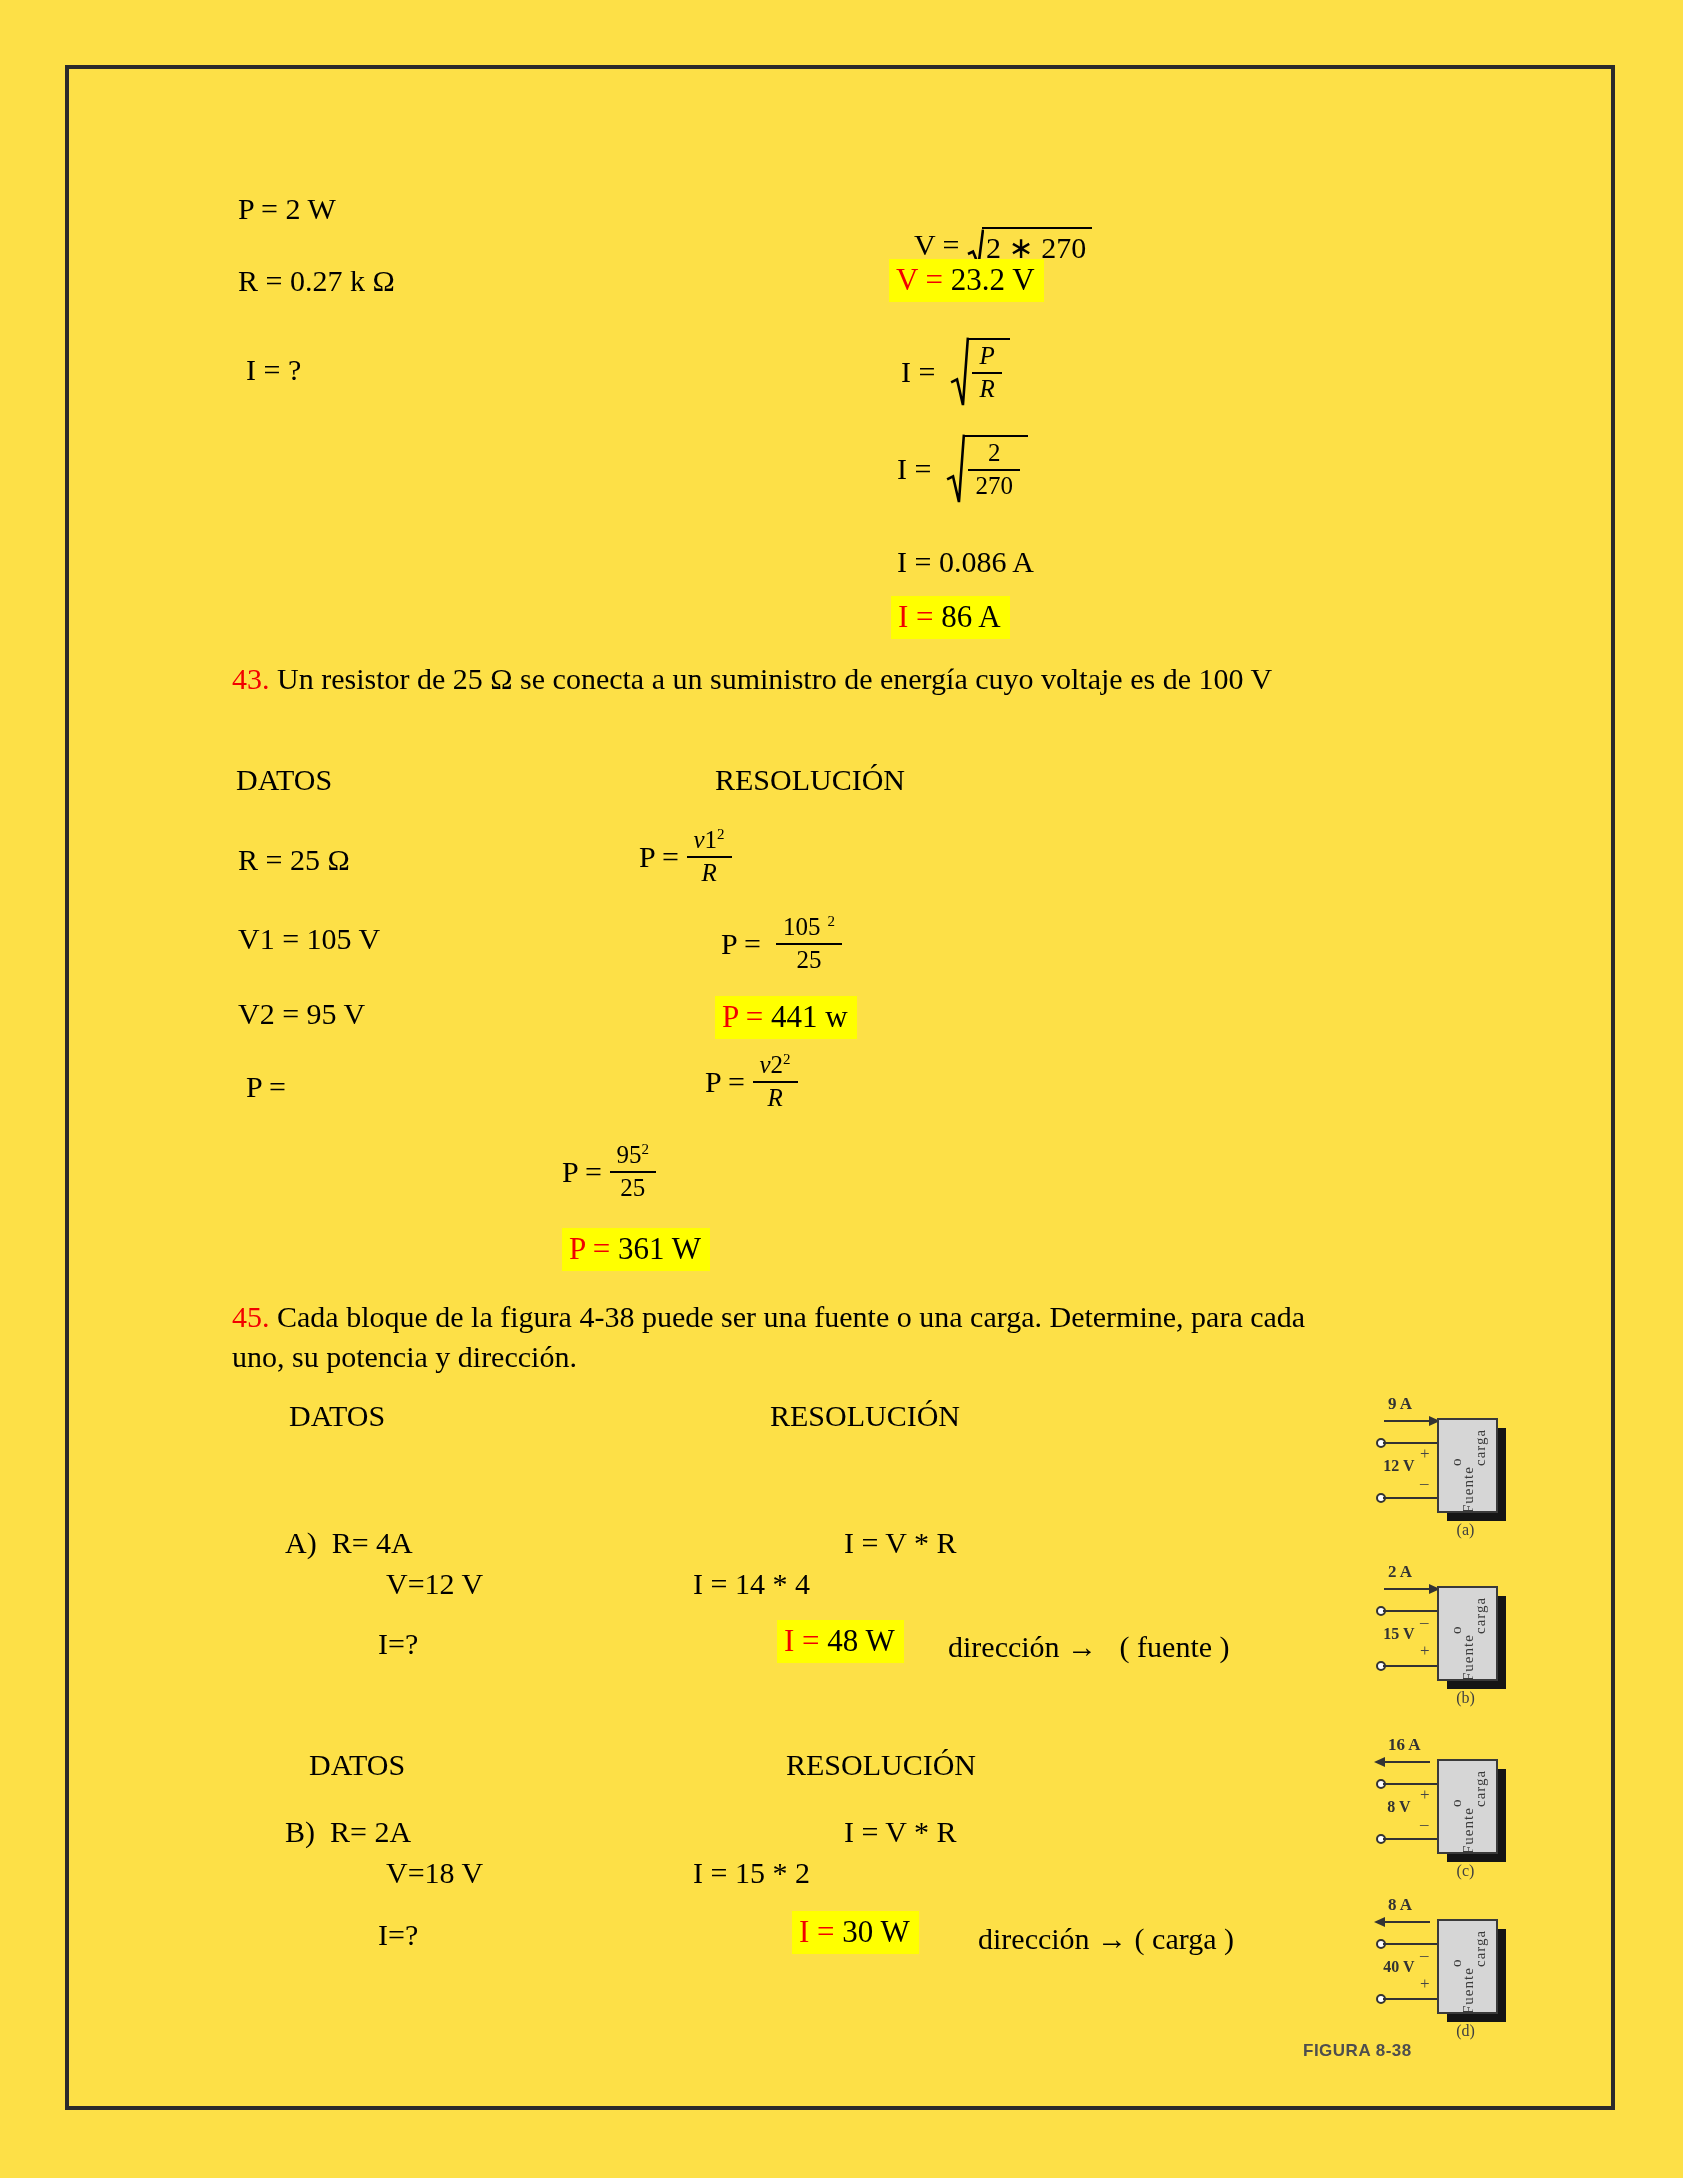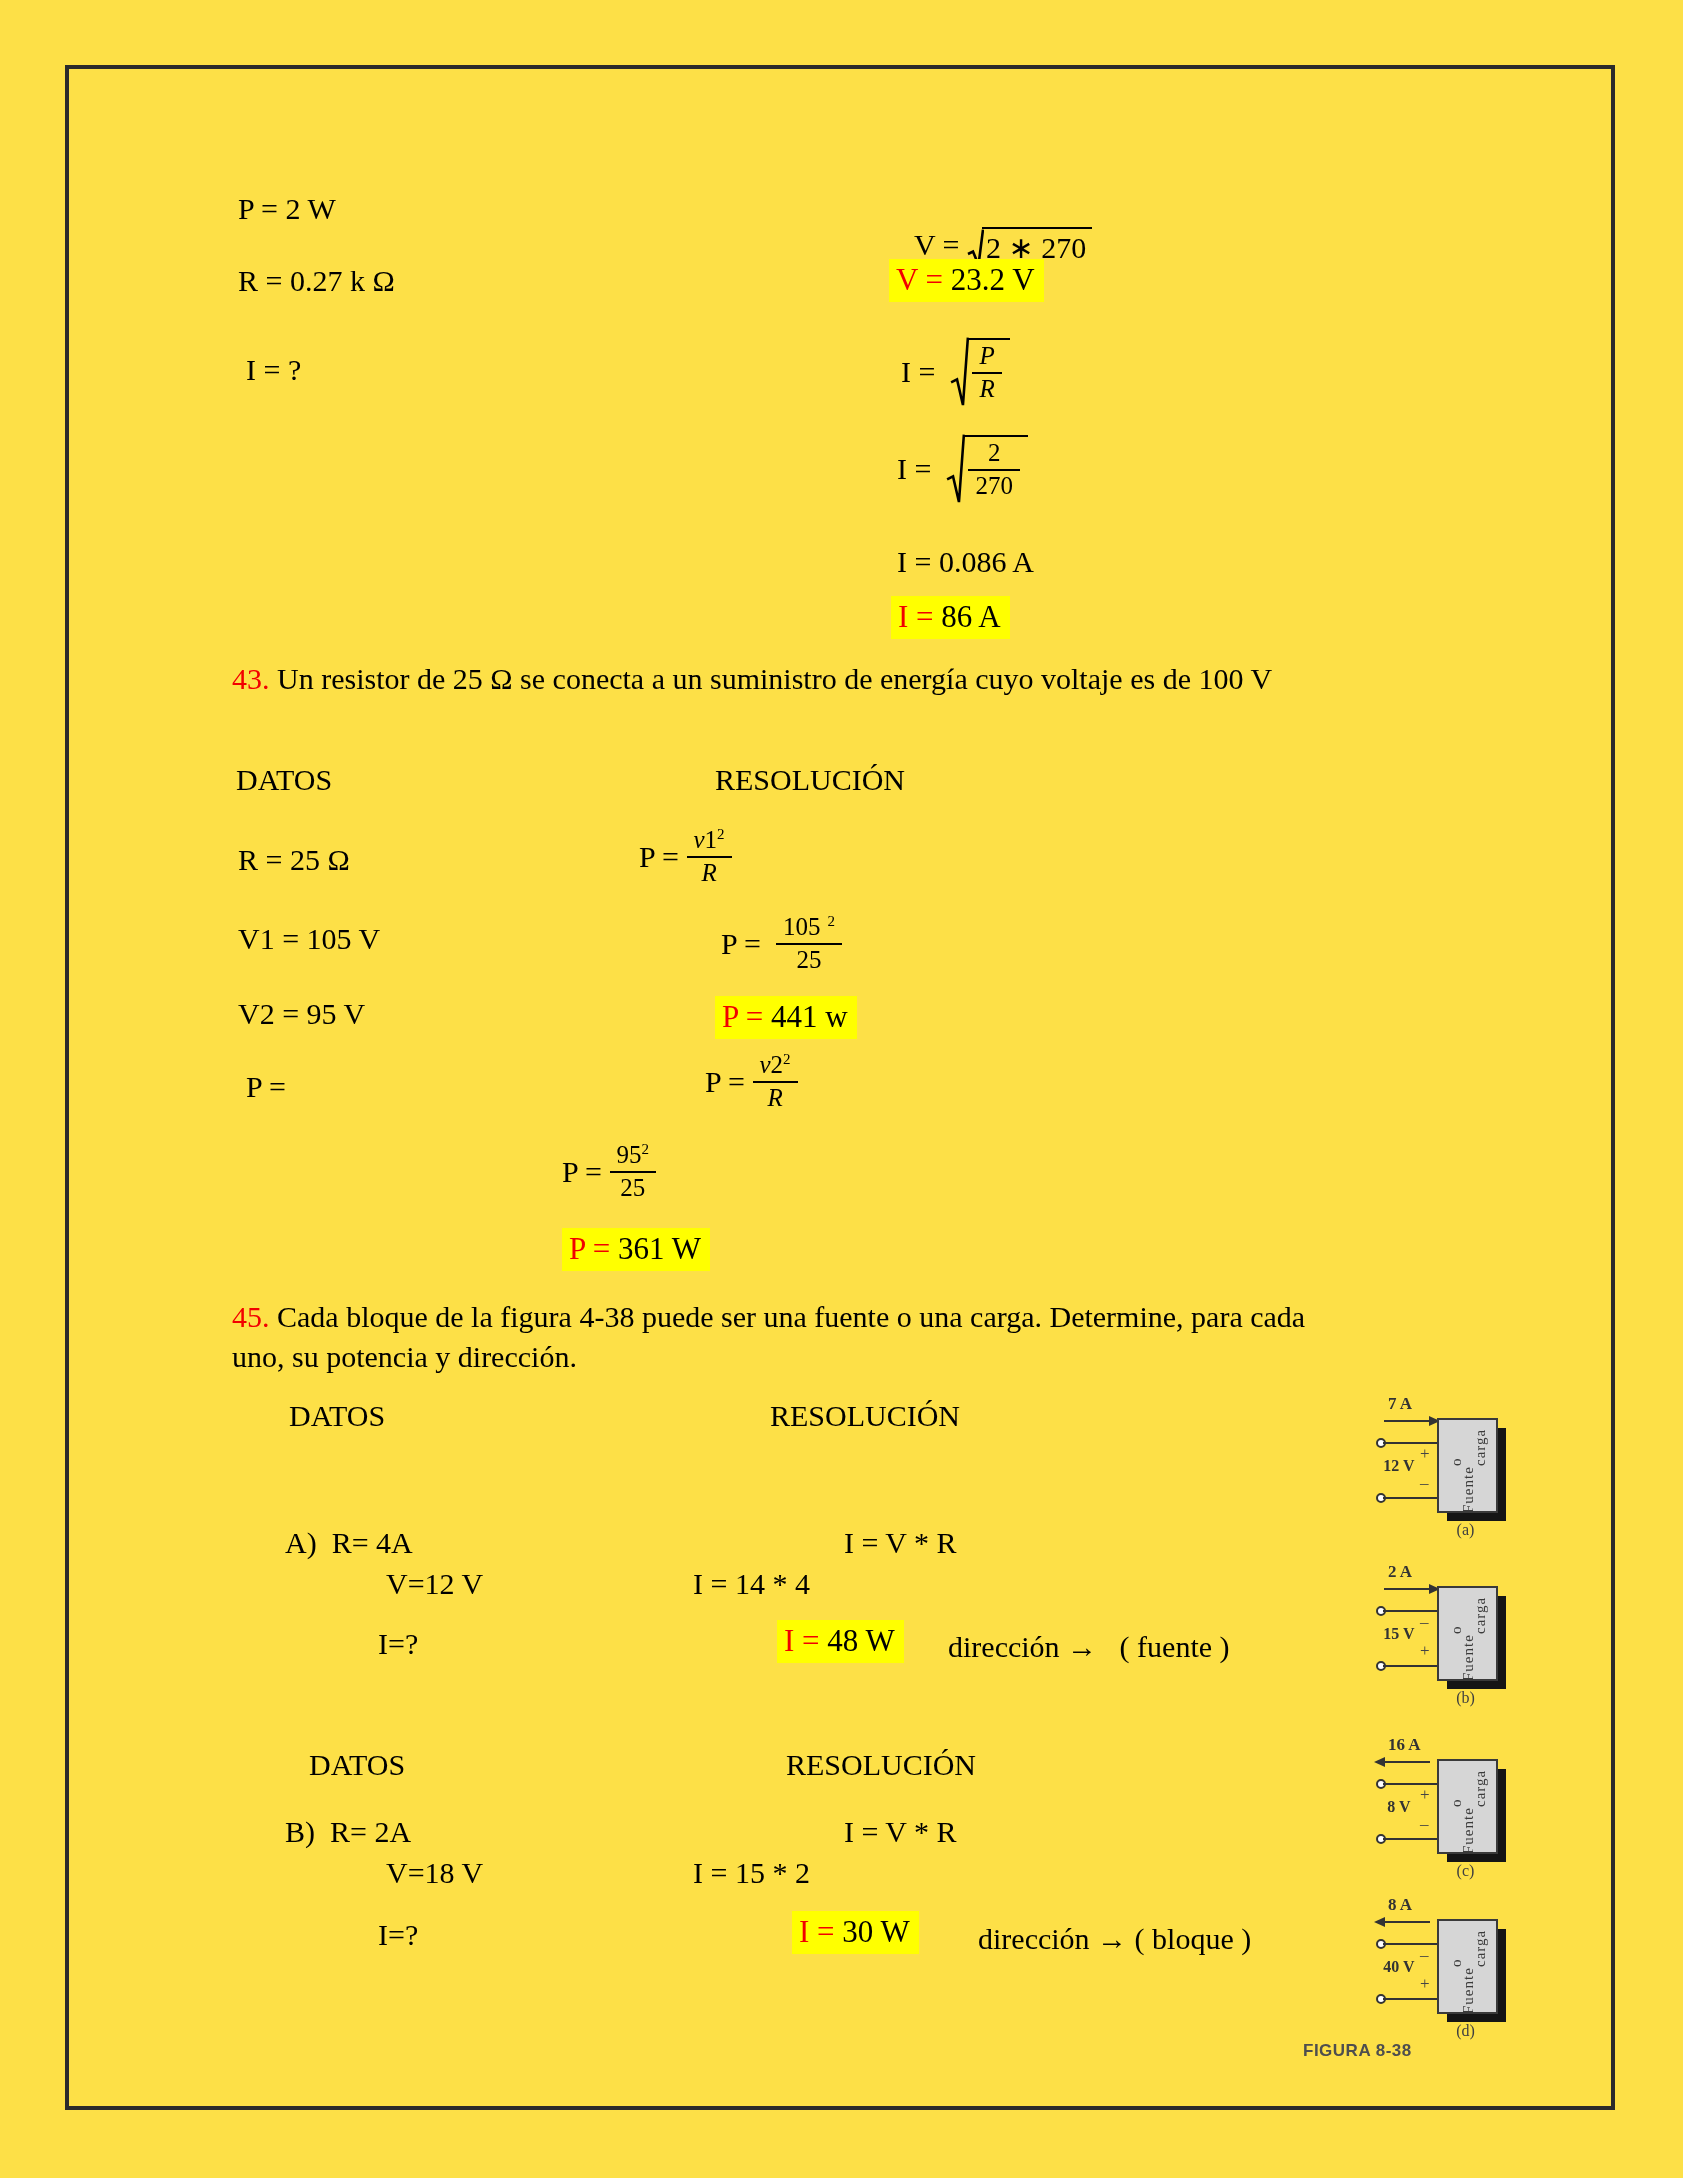--- a/index.html
+++ b/index.html
@@ -137,24 +137,24 @@
   <div class="t" style="left:948px;top:1629px">dirección →   ( fuente )</div>
 
   <div class="t" style="left:309px;top:1747px">DATOS</div>
   <div class="t" style="left:786px;top:1747px">RESOLUCIÓN</div>
   <div class="t" style="left:285px;top:1814px">B)  R= 2A</div>
   <div class="t" style="left:844px;top:1814px">I = V * R</div>
   <div class="t" style="left:386px;top:1855px">V=18 V</div>
   <div class="t" style="left:693px;top:1855px">I = 15 * 2</div>
   <div class="t" style="left:378px;top:1917px">I=?</div>
   <div class="hl" style="left:792px;top:1911px"><span class="red">I =</span><span> 30 W</span></div>
-  <div class="t" style="left:978px;top:1921px">dirección → ( bloque )</div>
+  <div class="t" style="left:978px;top:1921px">dirección → ( carga )</div>
 
   <div class="figblock" style="left:1376px;top:1394px">
-    <div class="fb-cur">7 A</div>
+    <div class="fb-cur">9 A</div>
     <div class="fb-arrow right"></div>
     <div class="fb-shadow"></div>
     <div class="fb-box"></div>
     <div class="fb-boxtext">
         <span>Fuente</span>
         <span>o carga</span>
       </div>
     <div class="fb-term" style="top:44px"></div>
     <div class="fb-wire" style="top:48px"></div>
     <div class="fb-sign" style="top:50px">+</div>

